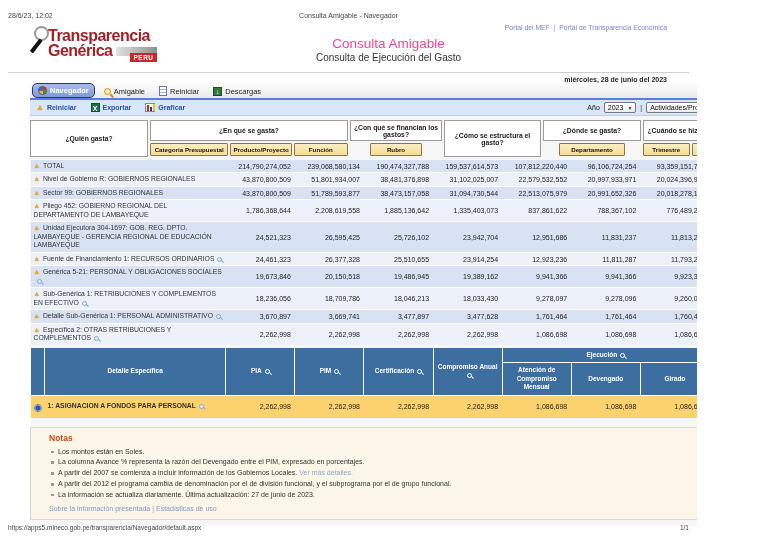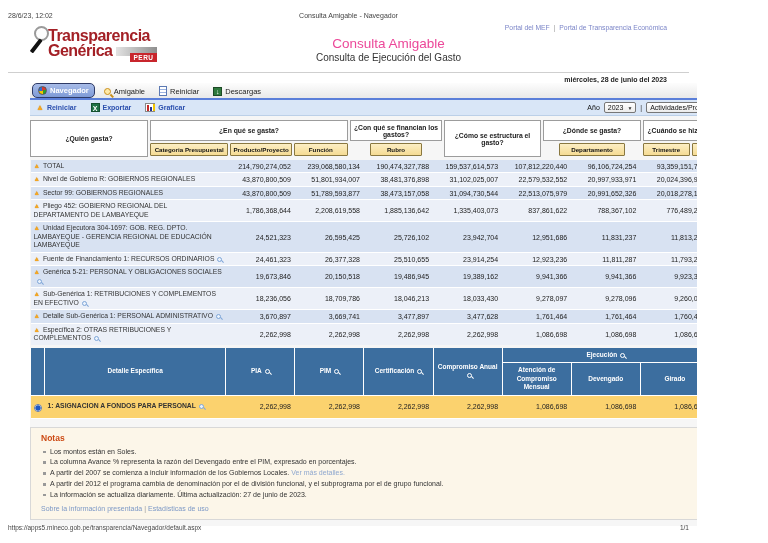--- a/index.html
+++ b/index.html
@@ -109,21 +109,21 @@
              border:1px solid #fff; padding:3px 1px; line-height:1.3; vertical-align:middle; }
   tr.dh:first-child td { border-top:3px solid #F6F6F6; }
 
   tr.sel td { background:#FBD26E; border-bottom:1px solid #fff; }
   tr.sel td.lab { font-weight:bold; }
   td.rad { text-align:center; padding:2px 0; }
   .radio { display:inline-block; width:8px; height:8px; border-radius:50%; border:1px solid #6B82AC;
            background:radial-gradient(circle at 50% 50%, #1F58C4 0 2.3px, #EDF3FC 3px 100%); cursor:pointer; }
 
   
-  .notes { margin-top:8px; border:1px solid #d8d8d8; background:#FCF6E9; padding:5px 10px 7px 10px; }
+  .notes { margin-top:8px; border:1px solid #d8d8d8; background:#FCF6E9; padding:5px 10px 7px 18px; }
   .notes-title { color:#CC4A14; font-weight:bold; font-size:8.5px; margin-bottom:4px; }
   .note-item { font-size:7px; color:#333; line-height:1.55; padding-left:9px; position:relative; }
   .note-item::before { content:''; position:absolute; left:2px; top:4px; width:2.5px; height:2.5px; background:#999; }
   .note-link { color:#8FA8CF; cursor:pointer; }
   .notes-links { margin-top:4px; font-size:7px; color:#7C98C6; }
   .notes-links .nlink { cursor:pointer; }
   .nlsep { color:#999; margin:0 2px; }
 </style>
 </head>
 <body>

